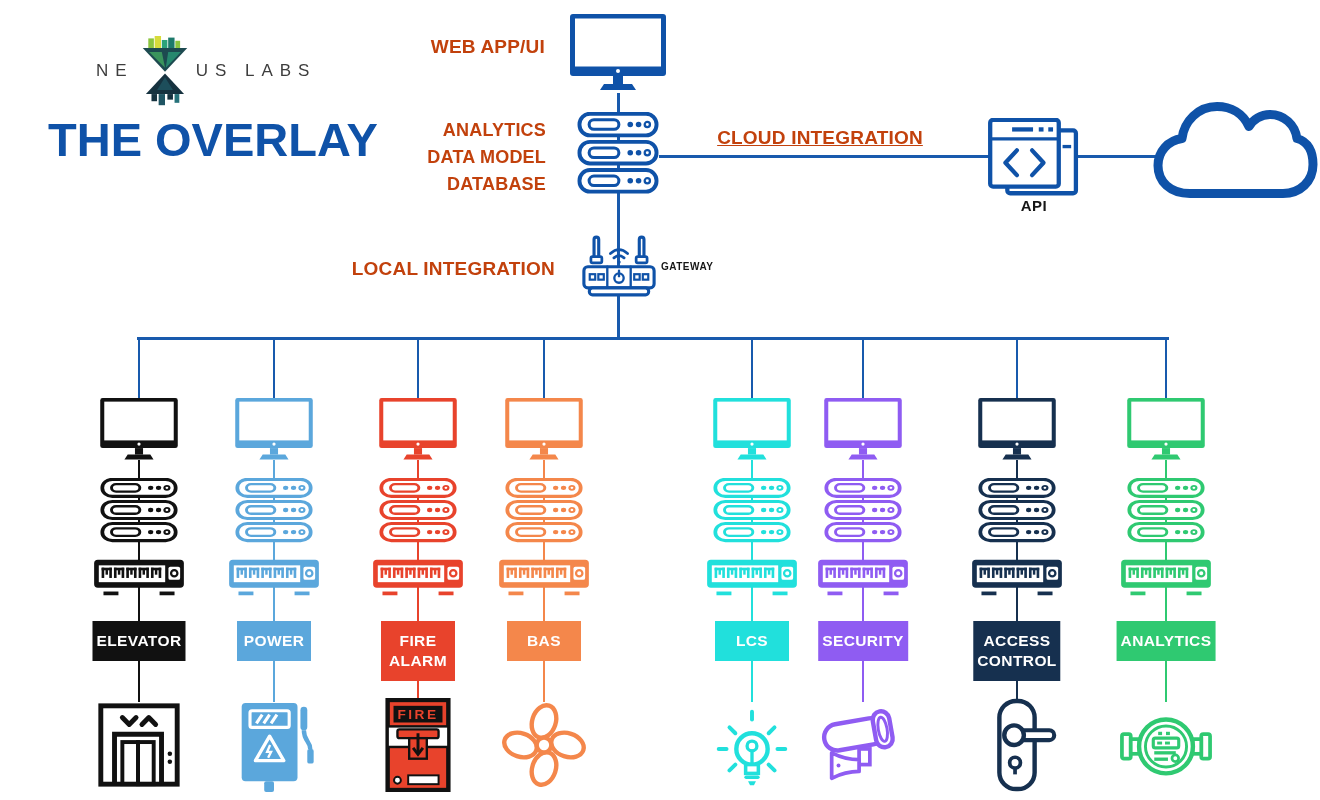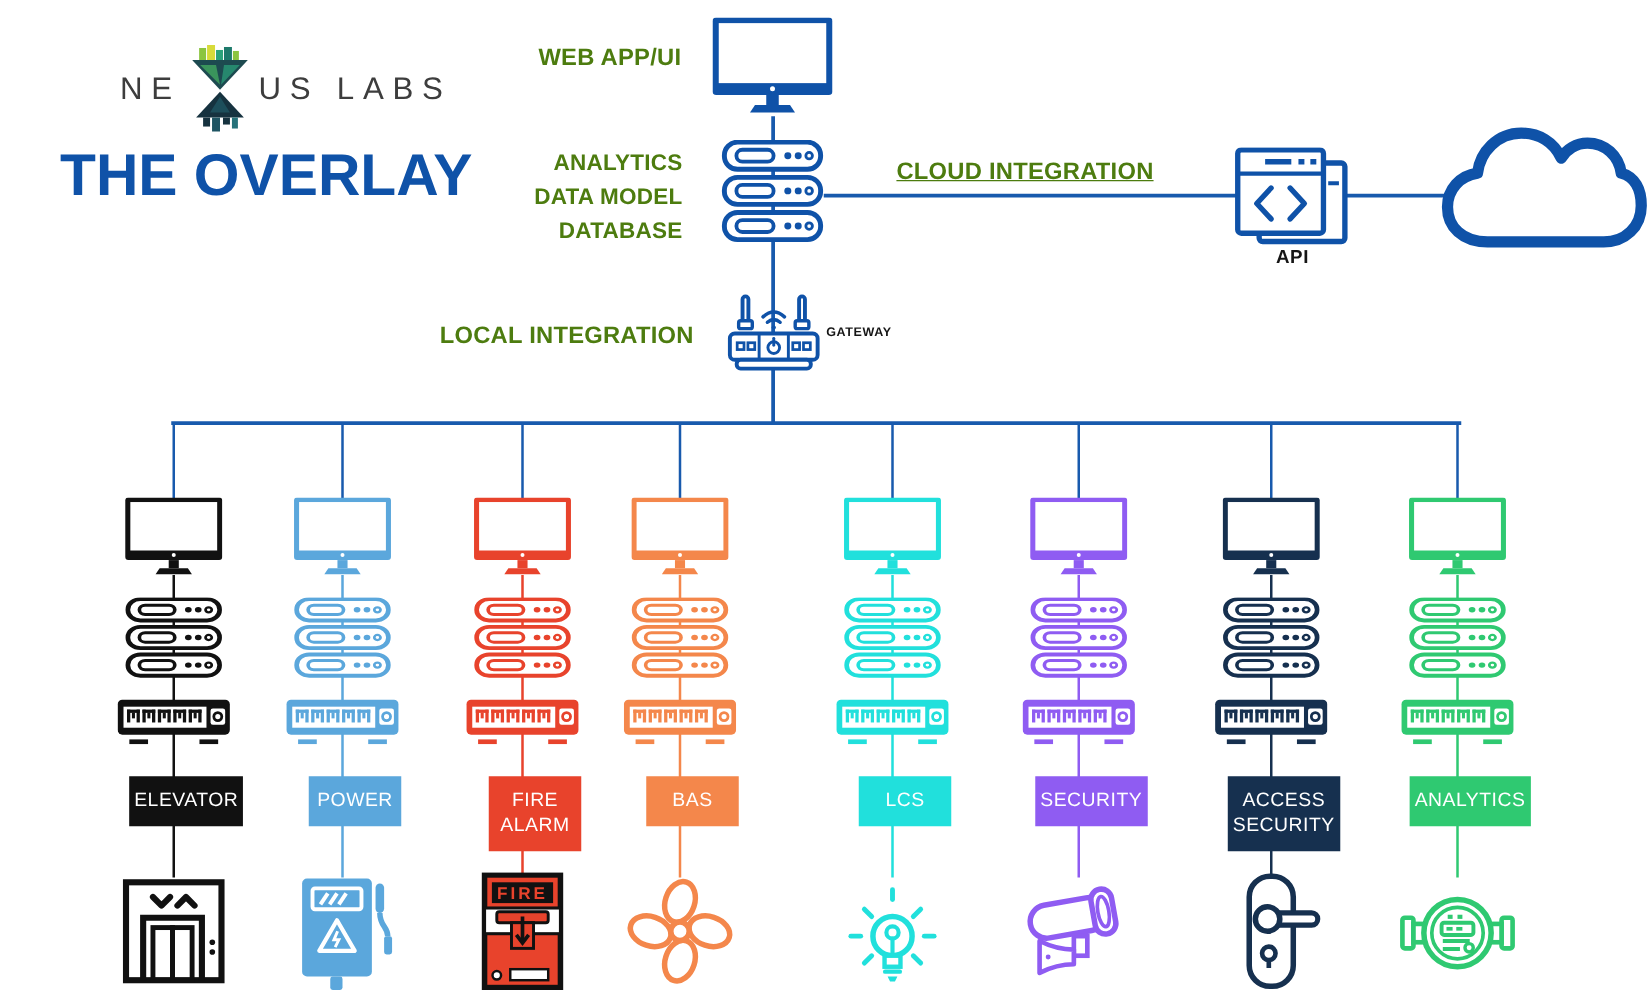--- a/index.html
+++ b/index.html
@@ -1,42 +1,42 @@
 <!DOCTYPE html>
 <html><head>
 <meta charset="utf-8">
 <style>
   html,body{margin:0;padding:0;background:#fff;}
   .canvas{position:relative;width:1320px;height:800px;background:#fff;overflow:hidden;
           font-family:"Liberation Sans",sans-serif;}
   .abs{position:absolute;}
   
-  .blue-label{color:#4d7c0f;font-weight:bold;font-size:19px;letter-spacing:.2px;}
+  .blue-label{color:#c2410c;font-weight:bold;font-size:19px;letter-spacing:.2px;}
   .dark-label{color:#161616;font-weight:bold;letter-spacing:.5px;}
   .title{left:14px;top:112px;font-size:47px;font-weight:800;color:#0F52A8;letter-spacing:0px;
          font-family:"Liberation Sans",sans-serif;margin-left:34px;}
   .logo{left:96px;top:36px;display:flex;align-items:center;color:#3d3d3d;
-        font-size:25px;font-weight:400;letter-spacing:7px;}
+        font-size:17px;font-weight:400;letter-spacing:7px;}
   .stack-labels{left:368px;top:117px;width:178px;text-align:right;line-height:27px;font-size:18px;}
   
   .line{position:absolute;background:#185AAD;}
   .vline{width:2.5px;}
   .hline{height:2.5px;}
   
   .column{position:absolute;top:340px;width:120px;height:460px;color:var(--c);}
   .column .drop{left:58.5px;top:-2px;height:62px;width:2.5px;background:#185AAD;}
   .column .colline{left:58.5px;top:120px;height:242px;width:2.5px;background:var(--c);}
   .column svg{position:absolute;left:50%;transform:translateX(-50%);}
   .c-monitor{top:58px;width:78px;height:63px;}
   .c-stack{top:138px;width:80px;height:66px;}
   .c-switch{top:216px;width:90px;height:43px;}
   .c-device{top:358px;width:94px;height:94px;}
   .badge{position:absolute;top:281px;left:50%;transform:translateX(-50%);
-         background:var(--c);color:#fff;font-weight:normal;font-size:15.5px;line-height:20px;
-         min-width:66px;max-width:100px;padding:10px 4px;text-align:center;letter-spacing:.4px;margin-left:10px;}
+         background:var(--c);color:#fff;font-weight:bold;font-size:15.5px;line-height:20px;
+         min-width:66px;max-width:100px;padding:10px 4px;text-align:center;letter-spacing:.4px;}
   .svgicon{color:#0F52A8;}
 </style>
 </head>
 <body>
 
 <svg width="0" height="0" style="position:absolute">
   <defs>
 
     <g id="sym-monitor">
       <rect x="0" y="0" width="96" height="62" rx="3" fill="currentColor"></rect>
@@ -352,21 +352,21 @@
         </svg>
       <svg class="c-switch" viewBox="0 0 96 46">
           <use href="#sym-switch"></use>
         </svg>
       <div class="badge">BAS</div>
       <svg class="c-device" viewBox="0 0 96 96">
           <use class="dev-use" href="#icon-fan"></use>
         </svg>
     </div>
 
-    <div class="column" style="left: 654px; --c: #21E0DC;">
+    <div class="column" style="left: 692px; --c: #21E0DC;">
       <div class="line drop"></div>
       <div class="colline" style="position:absolute;"></div>
       <svg class="c-monitor" viewBox="0 0 96 78">
           <use href="#sym-monitor"></use>
         </svg>
       <svg class="c-stack" viewBox="0 0 96 97" preserveAspectRatio="none">
           <use href="#sym-stack"></use>
         </svg>
       <svg class="c-switch" viewBox="0 0 96 46">
           <use href="#sym-switch"></use>
@@ -400,21 +400,21 @@
       <div class="colline" style="position:absolute;"></div>
       <svg class="c-monitor" viewBox="0 0 96 78">
           <use href="#sym-monitor"></use>
         </svg>
       <svg class="c-stack" viewBox="0 0 96 97" preserveAspectRatio="none">
           <use href="#sym-stack"></use>
         </svg>
       <svg class="c-switch" viewBox="0 0 96 46">
           <use href="#sym-switch"></use>
         </svg>
-      <div class="badge">ACCESS SECURITY</div>
+      <div class="badge">ACCESS CONTROL</div>
       <svg class="c-device" viewBox="0 0 96 96">
           <use class="dev-use" href="#icon-door-handle"></use>
         </svg>
     </div>
 
     <div class="column" style="left: 1106px; --c: #2FC971;">
       <div class="line drop"></div>
       <div class="colline" style="position:absolute;"></div>
       <svg class="c-monitor" viewBox="0 0 96 78">
           <use href="#sym-monitor"></use>

